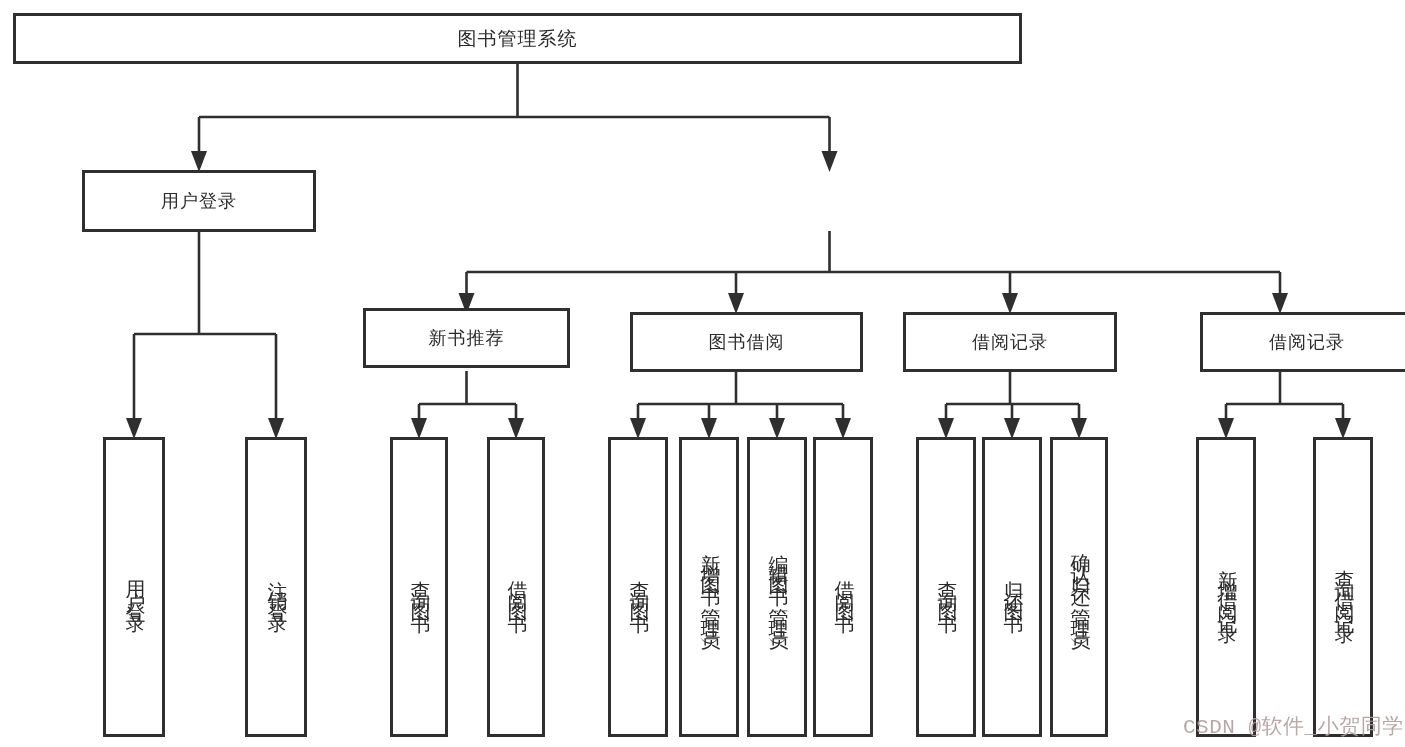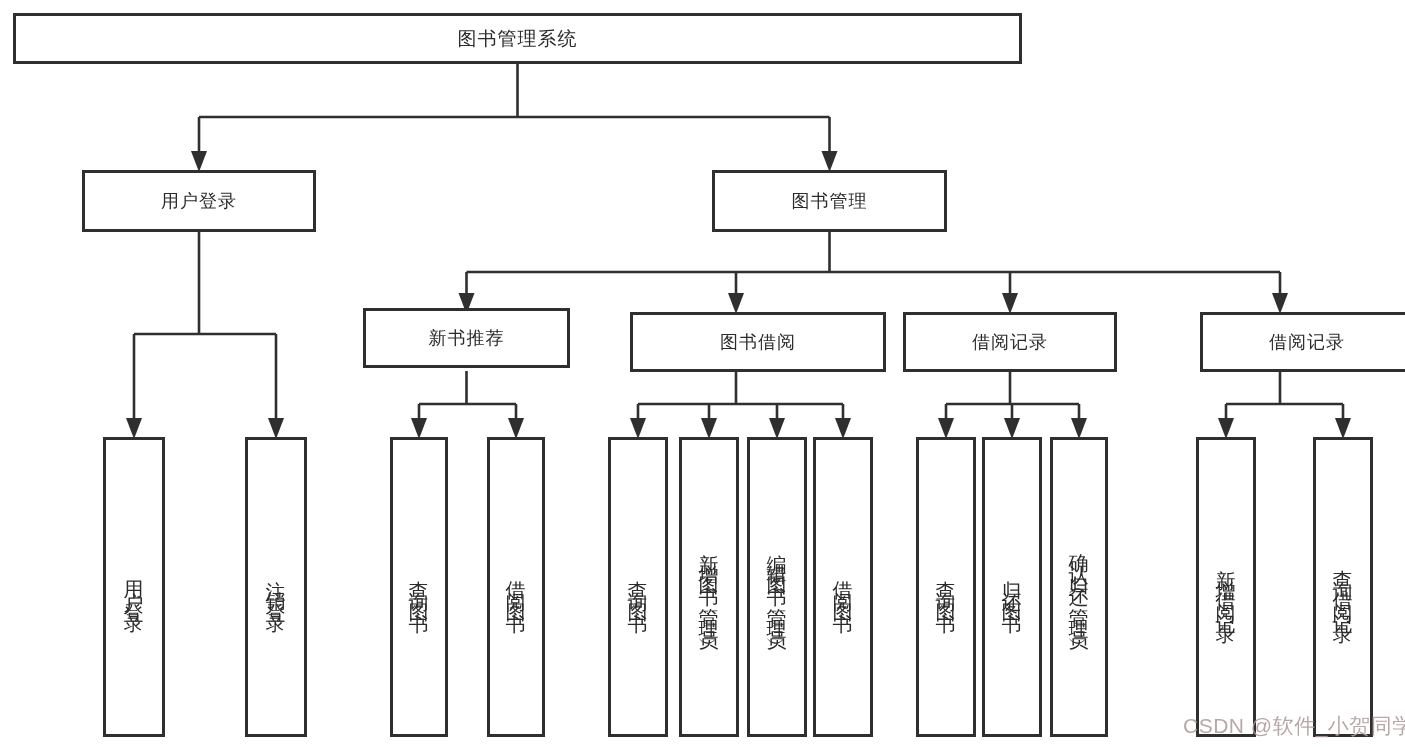--- a/index.html
+++ b/index.html
@@ -1,20 +1,20 @@
 <!DOCTYPE html>
 <html style="--line: #2f2f2f; --box-bg: #ffffff; --text: #2b2b2b; --wm: #b29e9e; --page-bg: #ffffff;"><head>
 <meta charset="utf-8">
 <style>
   html,body{margin:0;padding:0;background:#ffffff;}
   #stage{
     position:relative;
     width:1405px;height:747px;
     background:var(--page-bg,#ffffff);
-    font-family:Liberation Sans, sans-serif;
+    font-family:Liberation Mono, monospace;
     overflow:hidden;
   }
   #connectors{
     position:absolute;left:0;top:0;width:1405px;height:747px;
     z-index:1;pointer-events:none;
   }
   #connectors path,#connectors line{
     stroke:var(--line,#2f2f2f);stroke-width:2.6;fill:none;
   }
   #connectors polygon{fill:var(--line,#2f2f2f);stroke:none;}
@@ -101,28 +101,25 @@
       <polygon points="1335,418 1351,418 1343,439"></polygon>
     </svg>
 
   <div class="node h root" style="left:13px;top:13px;width:1009px;height:51px">
     <span class="lbl">图书管理系统</span>
   </div>
 
   <div class="node h" style="left:82px;top:170px;width:234px;height:62px">
     <span class="lbl">用户登录</span>
   </div>
-  <div class="node h" style="left:712px;top:170px;width:235px;height:62px">
-    <span class="lbl">图书管理</span>
-  </div>
 
   <div class="node h" style="left:363px;top:308px;width:207px;height:60px">
     <span class="lbl">新书推荐</span>
   </div>
-  <div class="node h" style="left:630px;top:312px;width:256px;height:60px">
+  <div class="node h" style="left:630px;top:312px;width:233px;height:60px">
     <span class="lbl">图书借阅</span>
   </div>
   <div class="node h" style="left:903px;top:312px;width:214px;height:60px">
     <span class="lbl">借阅记录</span>
   </div>
   <div class="node h" style="left:1200px;top:312px;width:214px;height:60px">
     <span class="lbl">借阅记录</span>
   </div>
 
   <div class="node v" style="left:103px;top:437px;width:62px;height:300px">

